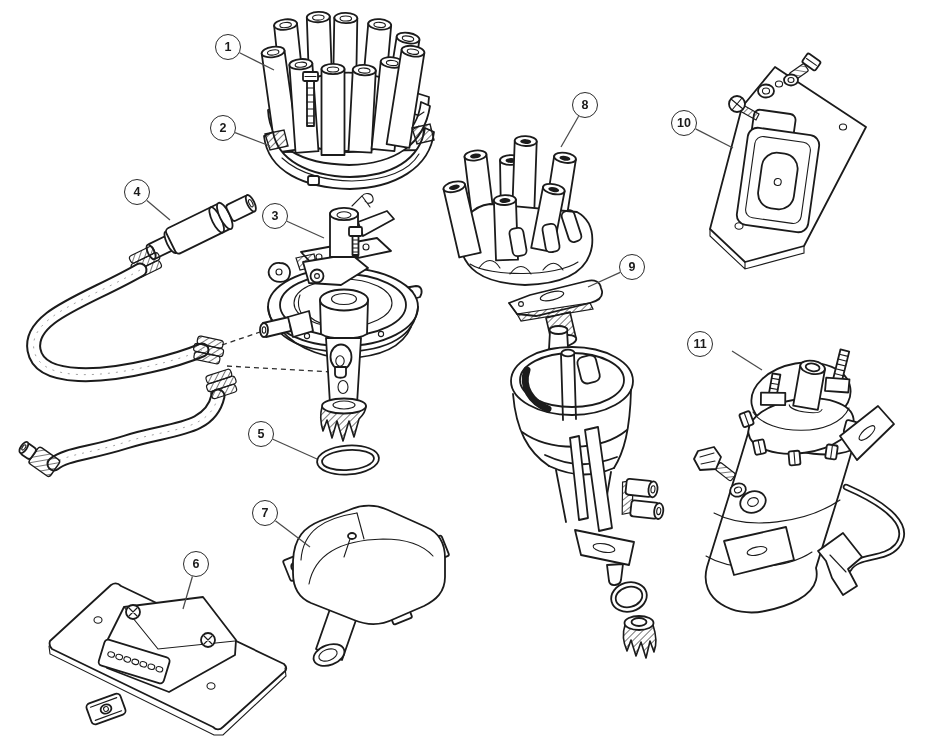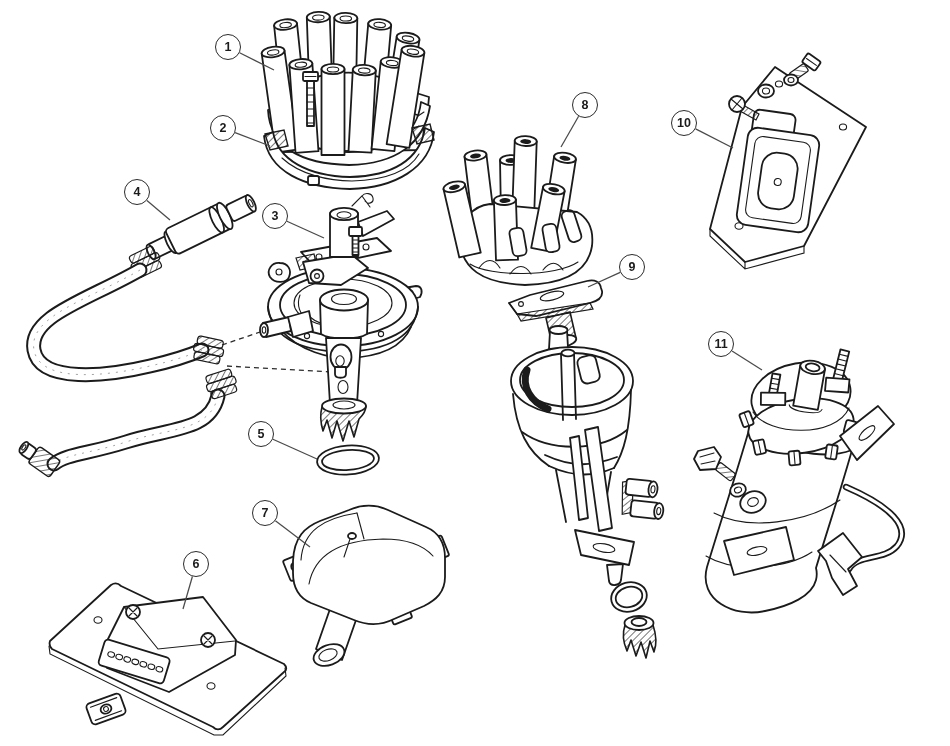--- a/index.html
+++ b/index.html
@@ -537,17 +537,17 @@
       </div>
       <div class="callout" style="left: 585px; top: 105px;">
         <span>8</span>
       </div>
       <div class="callout" style="left: 632px; top: 267px;">
         <span>9</span>
       </div>
       <div class="callout" style="left: 684px; top: 123px;">
         <span>10</span>
       </div>
-      <div class="callout" style="left: 721px; top: 344px; justify-content: center;">
+      <div class="callout" style="left: 700px; top: 344px; justify-content: center;">
         <span>11</span>
       </div>
     </div>
 </div>
 
 </body></html>

